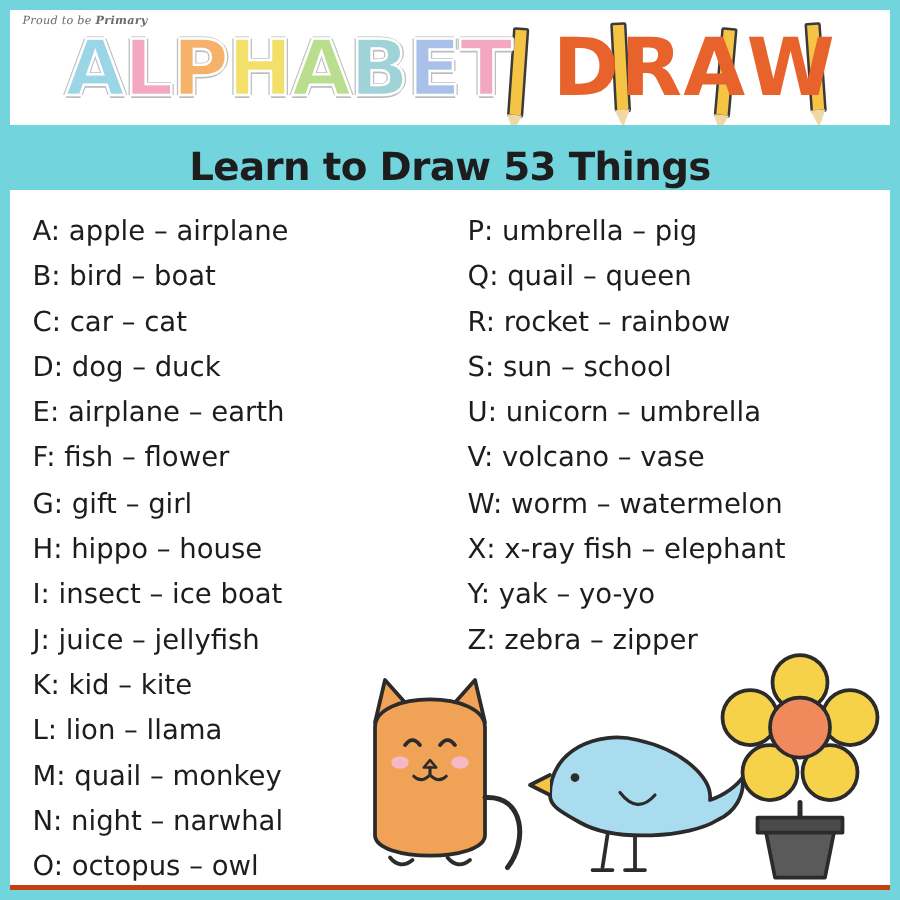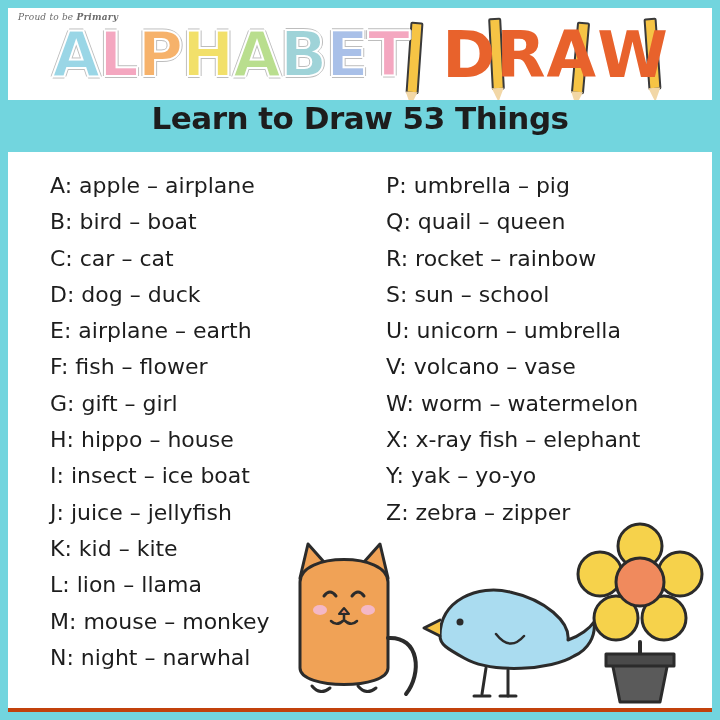--- a/index.html
+++ b/index.html
@@ -112,21 +112,21 @@
   .pencil.p1 { left: 14px; top: 6px; transform: rotate(4deg); }
   .pencil.p2 { left: 96px; top: 2px; transform: rotate(-3deg); }
   .pencil.p3 { left: 180px; top: 6px; transform: rotate(5deg); }
   .pencil.p4 { left: 252px; top: 2px; transform: rotate(-4deg); }
 
   
   .subtitle-bar {
     background: #72d5de;
     height: 52px;
     display: flex;
-    align-items: flex-start;
+    align-items: flex-end;
     justify-content: center;
   }
   .subtitle {
     font-family: "DejaVu Sans", sans-serif;
     font-weight: bold;
     font-size: 31px;
     color: #1d1d1d;
     letter-spacing: -0.5px;
   }
 
@@ -140,21 +140,21 @@
   }
   .columns {
     display: flex;
     position: relative;
     z-index: 2;
   }
   .col {
     width: 50%;
     box-sizing: border-box;
   }
-  .col.left { padding-left: 18px; margin-left: 24px; }
+  .col.left { padding-left: 18px; }
   .col.right { padding-left: 14px; }
   .entry {
     font-family: "DejaVu Sans", sans-serif;
     font-size: 22px;
     line-height: 36.3px;
     color: #1d1d1d;
     white-space: nowrap;
   }
 
   
@@ -247,22 +247,23 @@
           <div class="entry">C: car – cat</div>
           <div class="entry">D: dog – duck</div>
           <div class="entry">E: airplane – earth</div>
           <div class="entry">F: fish – flower</div>
           <div class="entry">G: gift – girl</div>
           <div class="entry">H: hippo – house</div>
           <div class="entry">I: insect – ice boat</div>
           <div class="entry">J: juice – jellyfish</div>
           <div class="entry">K: kid – kite</div>
           <div class="entry">L: lion – llama</div>
-          <div class="entry">M: mouse – monkey</div>
+          <div class="entry">M: quail – monkey</div>
           <div class="entry">N: night – narwhal</div>
+          <div class="entry">O: octopus – owl</div>
         </div>
       <div class="col right" id="col-right">
           <div class="entry">P: umbrella – pig</div>
           <div class="entry">Q: quail – queen</div>
           <div class="entry">R: rocket – rainbow</div>
           <div class="entry">S: sun – school</div>
           <div class="entry">U: unicorn – umbrella</div>
           <div class="entry">V: volcano – vase</div>
           <div class="entry">W: worm – watermelon</div>
           <div class="entry">X: x-ray fish – elephant</div>

